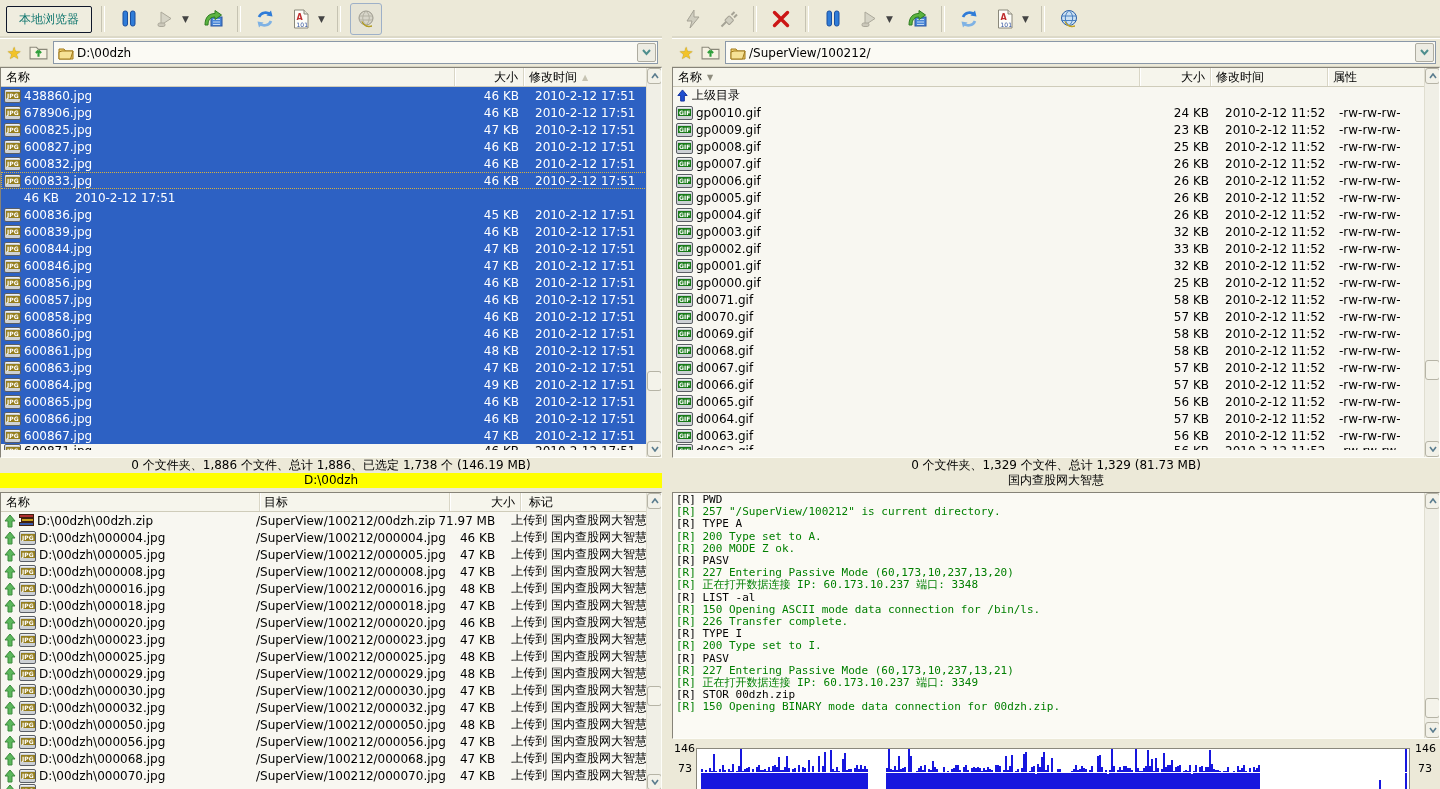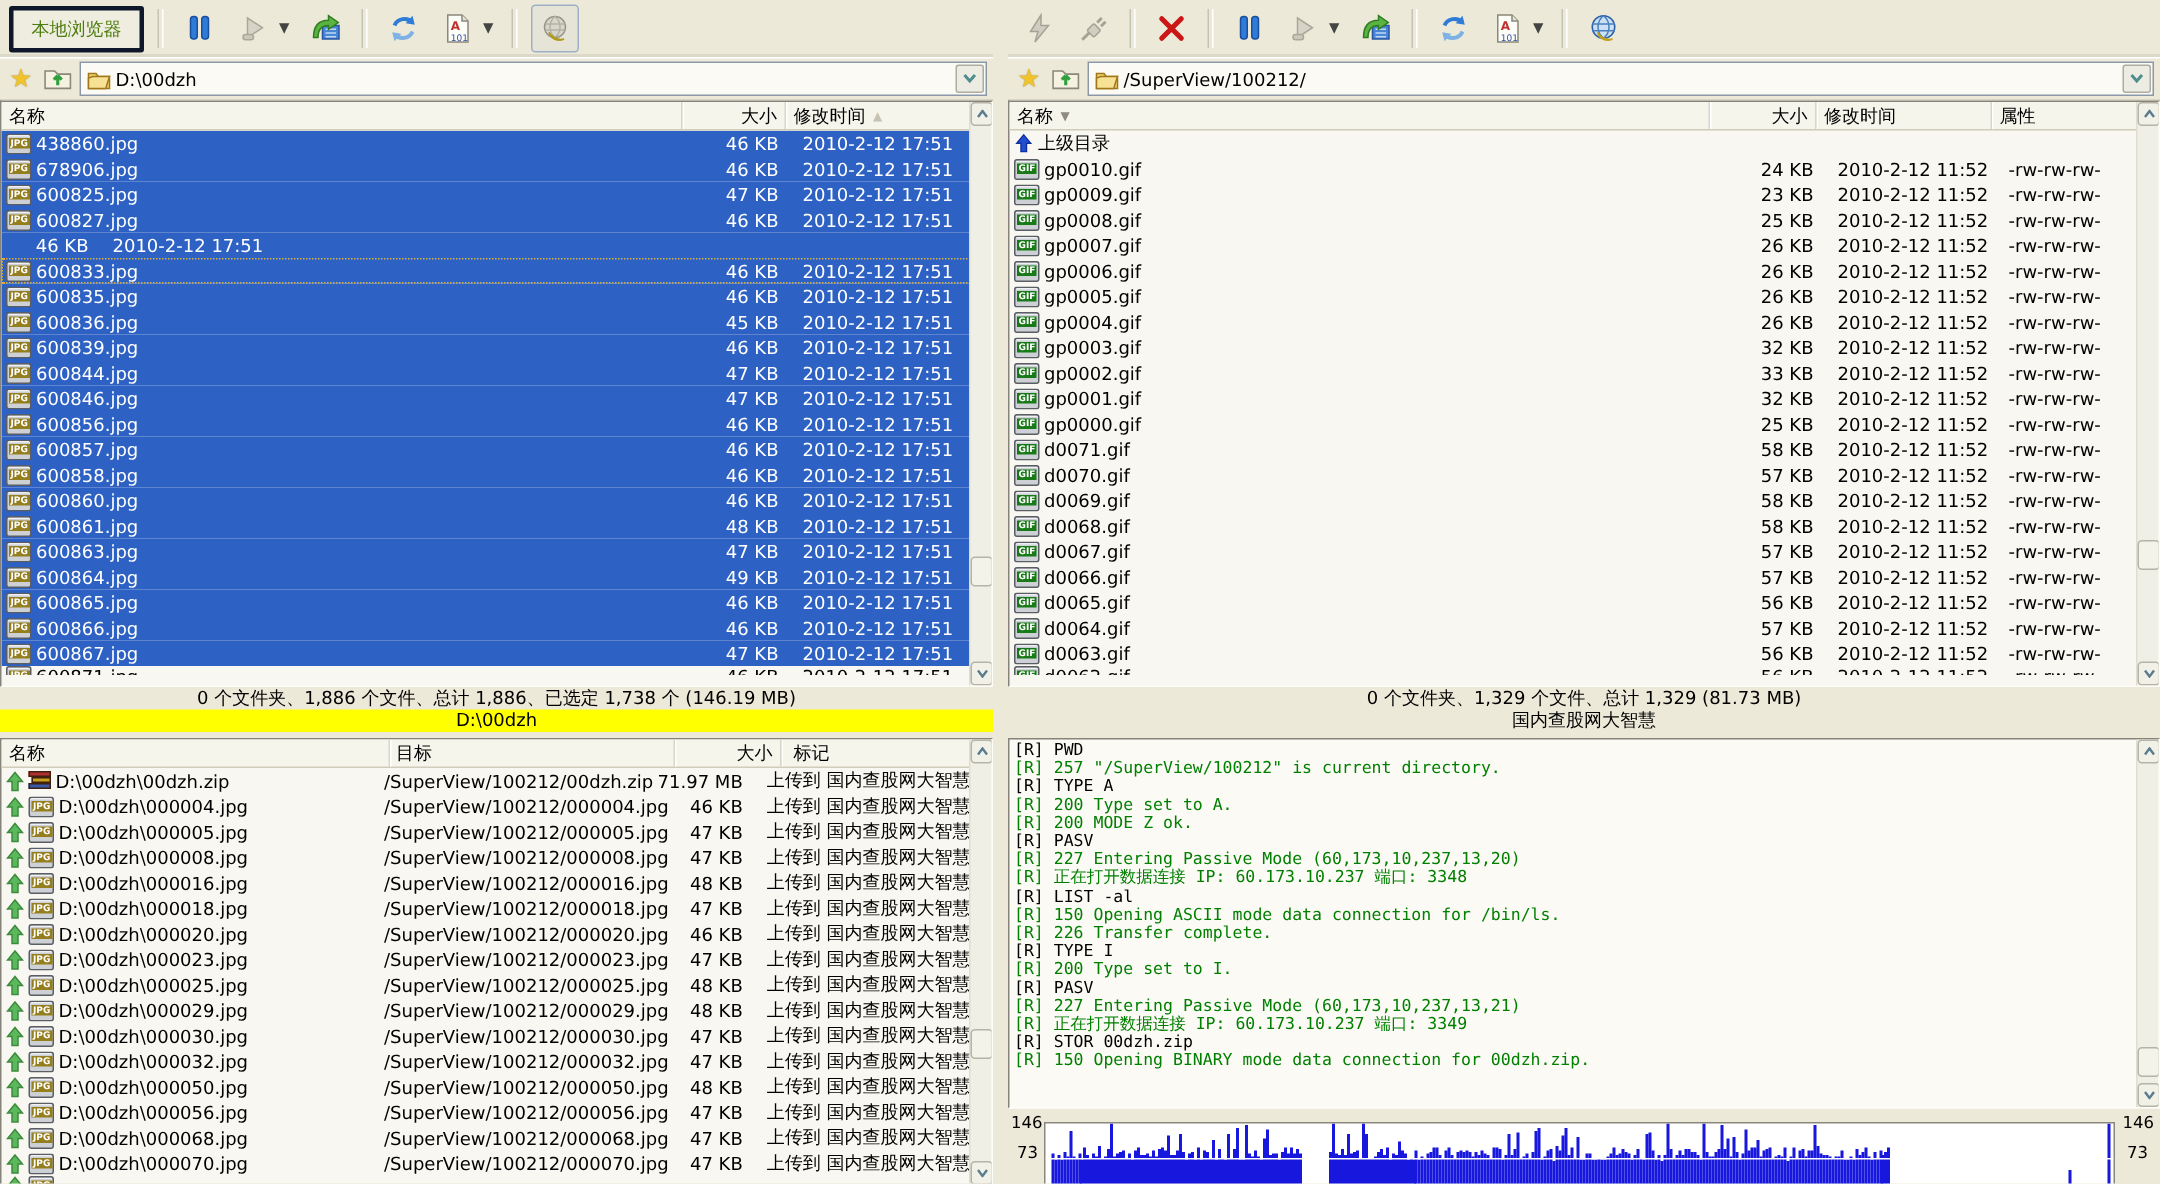--- a/index.html
+++ b/index.html
@@ -11,21 +11,21 @@
   .panel{display:flex;flex-direction:column;}
   .p-left{width:662px;margin-right:10px;}
   .p-right{width:768px;}
 
   
   .tbar{height:38px;display:flex;align-items:center;padding:0 6px;gap:6px;
         border-bottom:1px solid #fff;box-shadow:inset 0 -2px 0 #DCD9C8;}
   .tbtn{width:30px;height:30px;display:flex;align-items:center;justify-content:center;cursor:default;}
   .tbtn svg{width:22px;height:22px;}
   .tbtn.pressed{border:1px solid #9DB0C8;border-radius:3px;background:#E6E4D6;}
-  .tlabel{color:#4d7c0f;border:3px solid #0f172a;border-radius:2px;padding:4px 12px;background:#EFEDDF;}
+  .tlabel{color:#0f766e;border:1px solid #0f172a;border-radius:2px;padding:4px 12px;background:#EFEDDF;}
   .tsep{width:2px;height:26px;border-left:1px solid #C6C3B2;border-right:1px solid #FFF;margin:0 3px;}
   .tdrop{width:10px;color:#444;font-size:9px;margin-left:-4px;}
 
   
   .abar{height:27px;display:flex;align-items:center;gap:5px;padding:0 4px;
         border-bottom:1px solid #D8D5C4;}
   .staricon{color:#F2C32A;font-size:17px;text-shadow:0 0 1px #8A7A20;width:20px;text-align:center;}
   .folderup svg{width:19px;height:17px;}
   .combo{flex:1;height:21px;background:#FBFAF4;border:1px solid #8A98A8;display:flex;align-items:center;position:relative;}
   .combo .cfold{margin:0 3px 0 4px;}
@@ -237,40 +237,40 @@
               <span class="c-name">
                 <span class="fic jpg">
                   <i>JPG</i>
                 </span>
                 <span class="">600827.jpg</span>
               </span>
               <span class="c-size">46 KB</span>
               <span class="c-mtime">2010-2-12 17:51</span>
             </div>
             <div class="row sel">
+              <span class="c-name">
+                <span class="fic jpg">
+                  <i>JPG</i>
+                </span>
+                <span class="">600832.jpg</span>
+              </span>
               <span class="c-size">46 KB</span>
               <span class="c-mtime">2010-2-12 17:51</span>
             </div>
             <div class="row sel focus">
               <span class="c-name">
                 <span class="fic jpg">
                   <i>JPG</i>
                 </span>
                 <span class="">600833.jpg</span>
               </span>
               <span class="c-size">46 KB</span>
               <span class="c-mtime">2010-2-12 17:51</span>
             </div>
             <div class="row sel">
-              <span class="c-name">
-                <span class="fic jpg">
-                  <i>JPG</i>
-                </span>
-                <span class="">600835.jpg</span>
-              </span>
               <span class="c-size">46 KB</span>
               <span class="c-mtime">2010-2-12 17:51</span>
             </div>
             <div class="row sel">
               <span class="c-name">
                 <span class="fic jpg">
                   <i>JPG</i>
                 </span>
                 <span class="">600836.jpg</span>
               </span>

